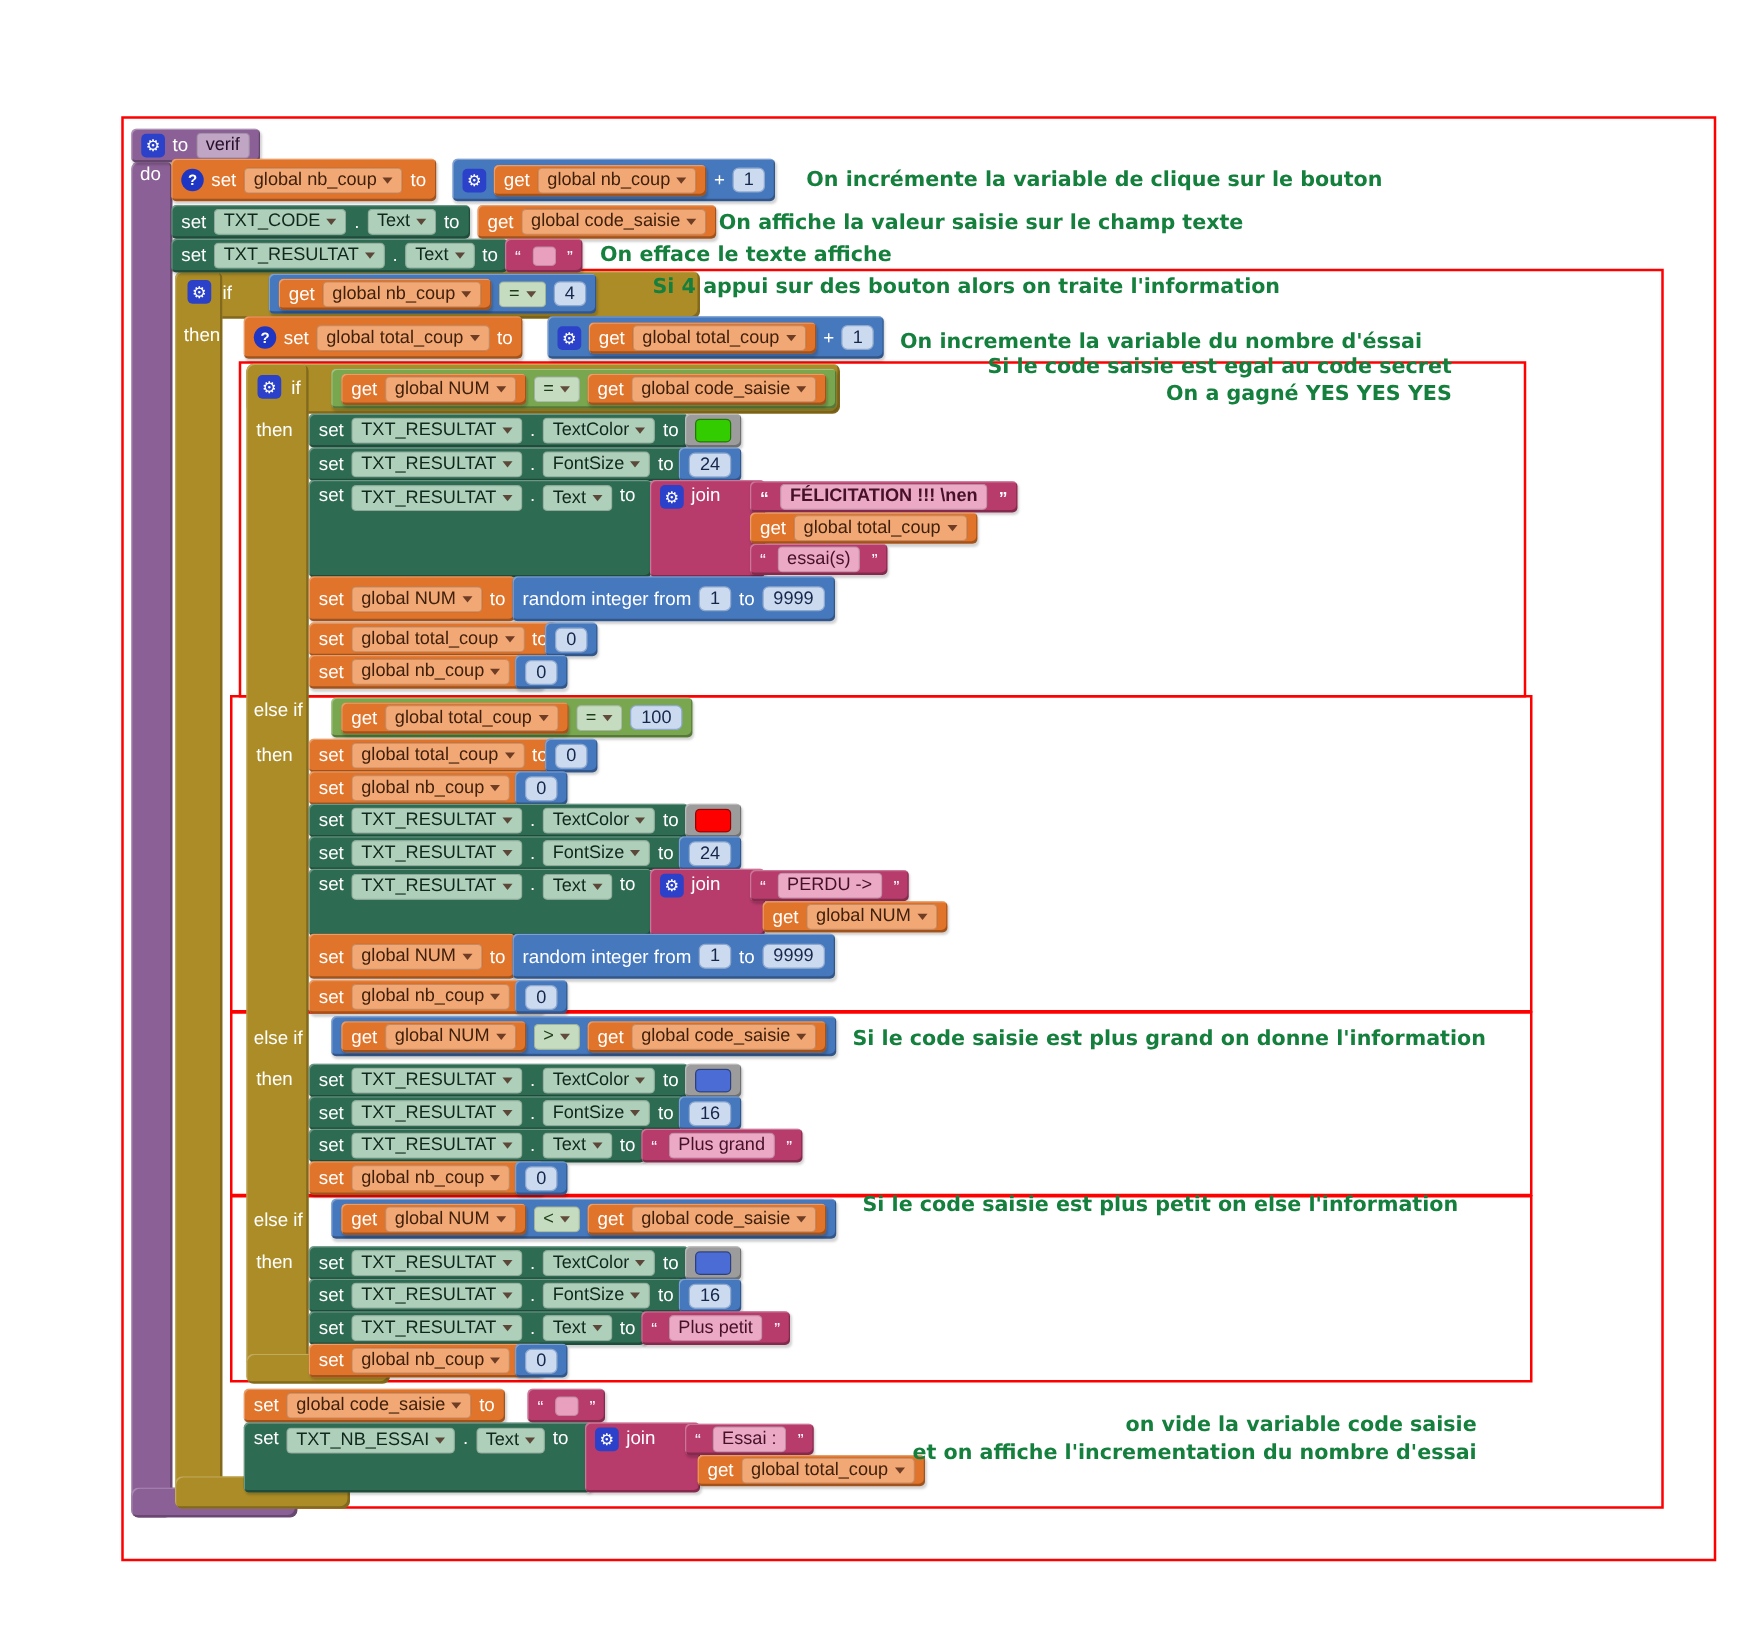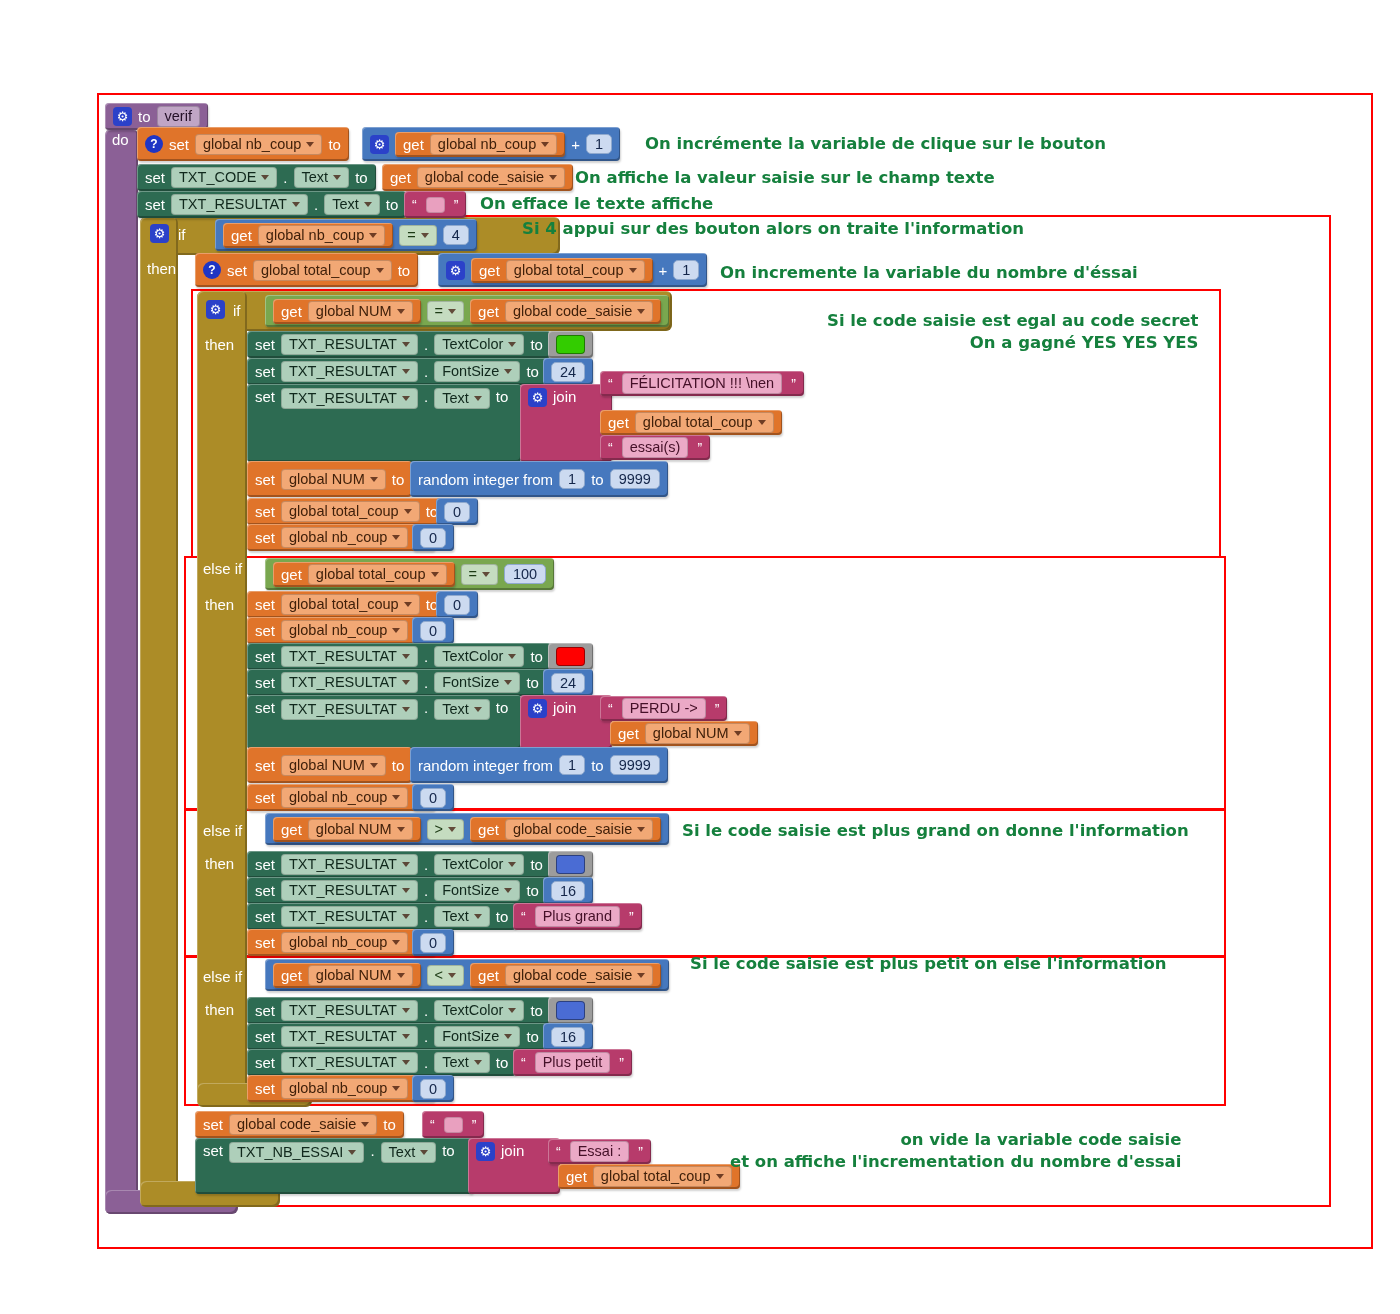--- a/index.html
+++ b/index.html
@@ -200,21 +200,21 @@
         <i class="dd"></i>
       </span>
     <span class="blk v-orange" style="position:static;height:25px;">
       <span>get</span>
       <span class="fld">
           <span>global code_saisie</span>
           <i class="dd"></i>
         </span>
     </span>
   </div>
-  <div class="cmt" style="left:790px;top:310px;margin-left:37px;">Si le code saisie est egal au code secret
+  <div class="cmt" style="left:790px;top:282px;">Si le code saisie est egal au code secret
 On a gagné YES YES YES</div>
 
   <div class="blk c-green" style="left:247px;top:331px;">
     <span>set</span>
     <span class="fld mint">
         <span>TXT_RESULTAT</span>
         <i class="dd"></i>
       </span>
     <span>.</span>
     <span class="fld mint">
@@ -254,21 +254,21 @@
     <span class="fld mint">
         <span>Text</span>
         <i class="dd"></i>
       </span>
     <span>to</span>
   </div>
   <div class="blk t-pink tall" style="left:520px;top:384px;width:76px;height:74px;">
     <span class="gear"></span>
     <span>join</span>
   </div>
-  <div class="blk t-pink str" style="left:600px;top:371px;height:25px;">
+  <div class="blk t-pink str" style="left:600px;top:385px;height:25px;font-weight:bold;">
       <span class="fld pinky">
         <span>FÉLICITATION !!!  \nen</span>
       </span>
     </div>
   <div class="blk v-orange" style="left:600px;top:410px;height:25px;">
     <span>get</span>
     <span class="fld">
         <span>global total_coup</span>
         <i class="dd"></i>
       </span>

